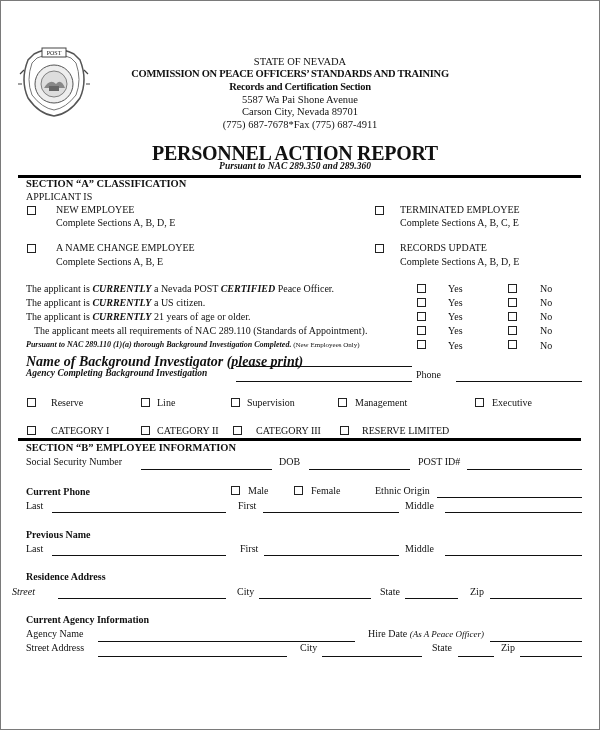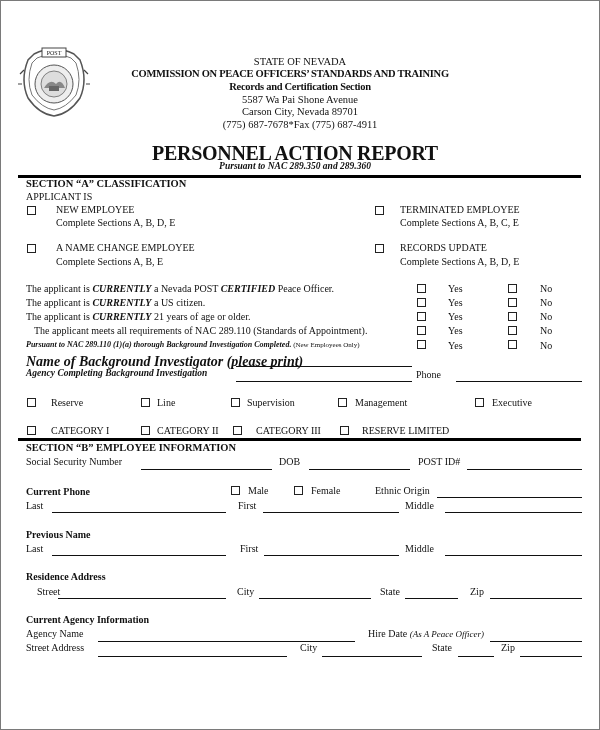--- a/index.html
+++ b/index.html
@@ -151,21 +151,21 @@
 
 <div class="abs b f10n" style="left:26px;top:529px;">Previous Name</div>
 <div class="abs f10n" style="left:26px;top:543px;">Last</div>
 <div class="line" style="left:52px;width:174px;top:555px;"></div>
 <div class="abs f10n" style="left:240px;top:543px;">First</div>
 <div class="line" style="left:264px;width:135px;top:555px;"></div>
 <div class="abs f10n" style="left:405px;top:543px;">Middle</div>
 <div class="line" style="left:445px;width:137px;top:555px;"></div>
 
 <div class="abs b f10n" style="left:26px;top:571px;">Residence Address</div>
-<div class="abs f10n" style="left:37px;top:586px;">Street</div>
+<div class="abs f10n" style="left:12px;top:586px;font-style:italic;">Street</div>
 <div class="line" style="left:58px;width:168px;top:598px;"></div>
 <div class="abs f10n" style="left:237px;top:586px;">City</div>
 <div class="line" style="left:259px;width:112px;top:598px;"></div>
 <div class="abs f10n" style="left:380px;top:586px;">State</div>
 <div class="line" style="left:405px;width:53px;top:598px;"></div>
 <div class="abs f10n" style="left:470px;top:586px;">Zip</div>
 <div class="line" style="left:490px;width:92px;top:598px;"></div>
 
 <div class="abs f10n" style="left:26px;top:614px;font-weight:bold;">Current Agency Information</div>
 <div class="abs f10n" style="left:26px;top:628px;">Agency Name</div>

